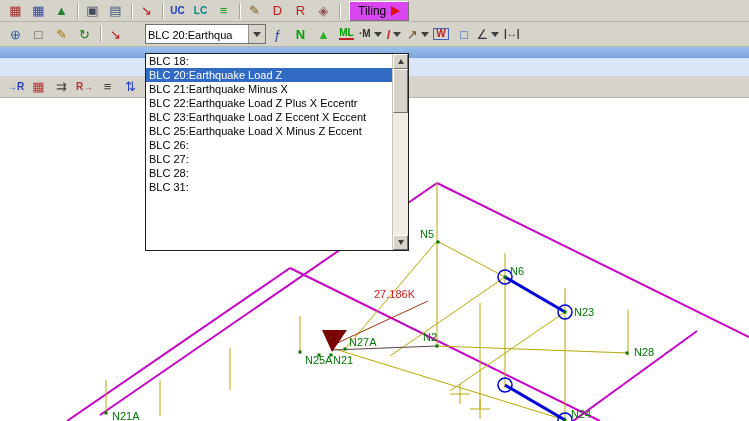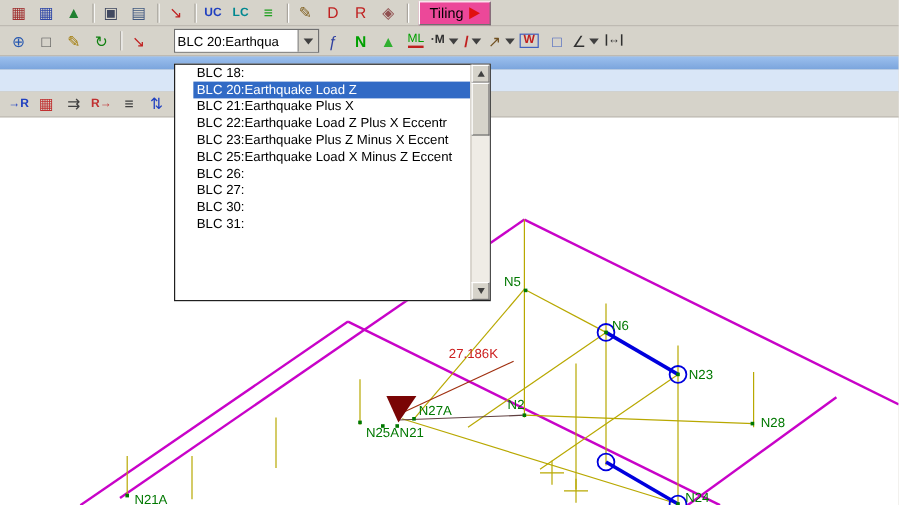--- a/index.html
+++ b/index.html
@@ -29,41 +29,41 @@
   
   .combo{display:flex;width:121px;height:20px;border:1px solid #707070;background:#fff;box-sizing:border-box;}
   .combo-input{flex:1;min-width:0;border:none;outline:none;padding:2px 2px 1px 2px;
                font-family:"Liberation Sans",sans-serif;font-size:11px;}
   .combo-btn{width:16px;background:var(--toolbar-bg,#d6d3ca);border-left:1px solid #909090;
              display:flex;align-items:center;justify-content:center;}
   .combo-btn .caret{margin:0;}
 
   
   .tiling-btn{display:flex;align-items:center;gap:5px;height:20px;padding:0 8px;margin-left:6px;
-              background:#ec4899;border:1px solid;border-color:#ffffff #707070 #707070 #ffffff;
+              background:#d946ef;border:1px solid;border-color:#ffffff #707070 #707070 #ffffff;
               font-family:"Liberation Sans",sans-serif;font-size:12px;color:#000;}
   .tri-right{width:0;height:0;border-top:5px solid transparent;border-bottom:5px solid transparent;
              border-left:9px solid #e01010;}
 
   
   .canvas{position:absolute;top:98px;left:0;width:749px;height:323px;background:var(--canvas-bg,#fff);}
   svg text{font-family:"Liberation Sans",sans-serif;}
   .node-text{fill:var(--node-label,#007800);font-size:11px;}
   .load-text{fill:var(--load-text,#cc2020);font-size:11px;}
   line.m{stroke:var(--roof-outline,#c803c8);stroke-width:2;}
   line.y{stroke:var(--frame,#b8a800);stroke-width:1;}
   line.b{stroke:var(--selected-member,#0000dd);stroke-width:3;}
   circle.bc{stroke:var(--selected-member,#0000dd);stroke-width:1.5;fill:none;}
   line.lead{stroke:#a03010;stroke-width:1;}
   line.thin{stroke:#604040;stroke-width:1;}
 
   
   .dropdown{position:absolute;left:145px;top:53px;width:264px;height:198px;background:#fff;
             border:1px solid #202020;z-index:50;box-sizing:border-box;}
-  .dd-items{position:absolute;top:0;left:0;right:16px;bottom:0;overflow:hidden;margin-left:15px;}
+  .dd-items{position:absolute;top:0;left:0;right:16px;bottom:0;overflow:hidden;}
   .dd-item{height:14px;line-height:14px;font-size:11px;padding-left:3px;white-space:nowrap;color:#000;}
   .dd-item.selected{background:var(--highlight,#316ac5);color:#fff;}
   .dd-scrollbar{position:absolute;top:0;right:0;width:16px;height:100%;background:#efece6;
                 border-left:1px solid #c8c4bc;display:flex;flex-direction:column;box-sizing:border-box;}
   .sb-btn{height:15px;background:var(--toolbar-bg,#d6d3ca);border:1px solid;
           border-color:#ffffff #707070 #707070 #ffffff;display:flex;align-items:center;justify-content:center;box-sizing:border-box;}
   .sb-track{flex:1;position:relative;}
   .sb-thumb{position:absolute;top:0;left:0;right:0;height:44px;background:var(--toolbar-bg,#d6d3ca);
             border:1px solid;border-color:#ffffff #707070 #707070 #ffffff;box-sizing:border-box;}
   .tri-up{width:0;height:0;border-left:3px solid transparent;border-right:3px solid transparent;
@@ -158,21 +158,21 @@
         <div class="tbtn">
           <span class="glyph" style="color: rgb(48, 64, 160);">ƒ</span>
         </div>
         <div class="tbtn">
           <span class="glyph" style="color: rgb(0, 160, 0); font-weight: bold;">N</span>
         </div>
         <div class="tbtn">
           <span class="glyph" style="color: rgb(48, 176, 48);">▲</span>
         </div>
         <div class="tbtn">
-          <span class="glyph" style="color: rgb(0, 160, 0); font-size: 10px; font-weight: normal; border-bottom: 2px solid rgb(192, 32, 32);">ML</span>
+          <span class="glyph" style="color: rgb(0, 160, 0); font-size: 10px; font-weight: bold; border-bottom: 2px solid rgb(192, 32, 32);">ML</span>
         </div>
         <div class="tbtn">
           <span class="glyph" style="color: rgb(48, 48, 48); font-size: 10px; font-weight: bold;">·M</span>
           <span class="caret"></span>
         </div>
         <div class="tbtn">
           <span class="glyph" style="color: rgb(192, 32, 32); font-weight: bold;">/</span>
           <span class="caret"></span>
         </div>
         <div class="tbtn">
@@ -292,27 +292,27 @@
           <rect x="104.5" y="313.5" width="3" height="3" fill="#007800"></rect>
           <text x="112" y="322" class="node-text">N21A</text>
         </g>
     </svg>
   </div>
 
   <div class="dropdown">
     <div class="dd-items" id="dd-items">
         <div class="dd-item">BLC 18:</div>
         <div class="dd-item selected">BLC 20:Earthquake Load Z</div>
-        <div class="dd-item">BLC 21:Earthquake Plus X</div>
+        <div class="dd-item">BLC 21:Earthquake Minus X</div>
         <div class="dd-item">BLC 22:Earthquake Load Z Plus X Eccentr</div>
-        <div class="dd-item">BLC 23:Earthquake Plus Z Minus X Eccent</div>
+        <div class="dd-item">BLC 23:Earthquake Load Z Eccent X Eccent</div>
         <div class="dd-item">BLC 25:Earthquake Load X Minus Z Eccent</div>
         <div class="dd-item">BLC 26:</div>
         <div class="dd-item">BLC 27:</div>
-        <div class="dd-item">BLC 30:</div>
+        <div class="dd-item">BLC 28:</div>
         <div class="dd-item">BLC 31:</div>
       </div>
     <div class="dd-scrollbar">
       <div class="sb-btn">
         <span class="tri-up"></span>
       </div>
       <div class="sb-track">
         <div class="sb-thumb"></div>
       </div>
       <div class="sb-btn">

